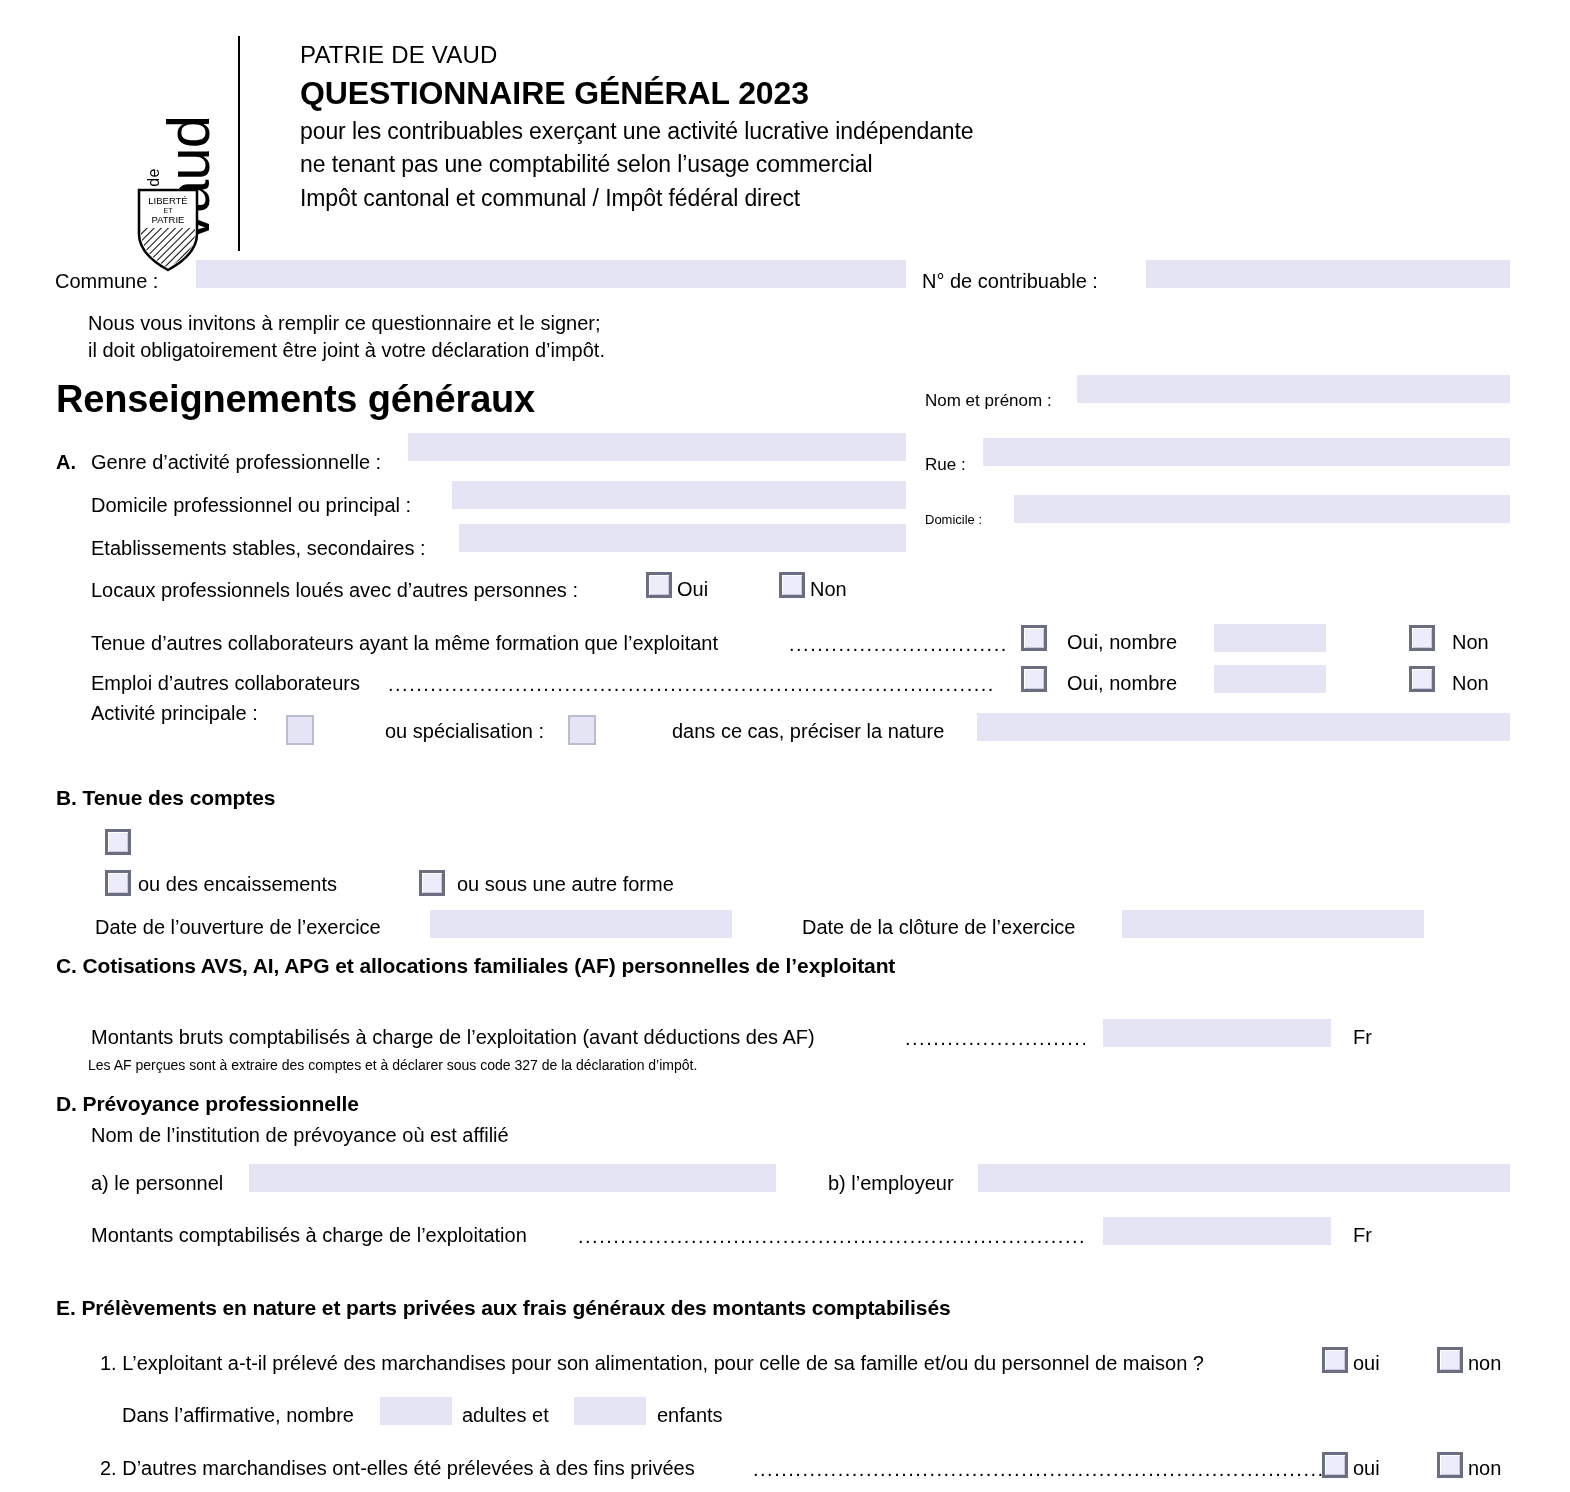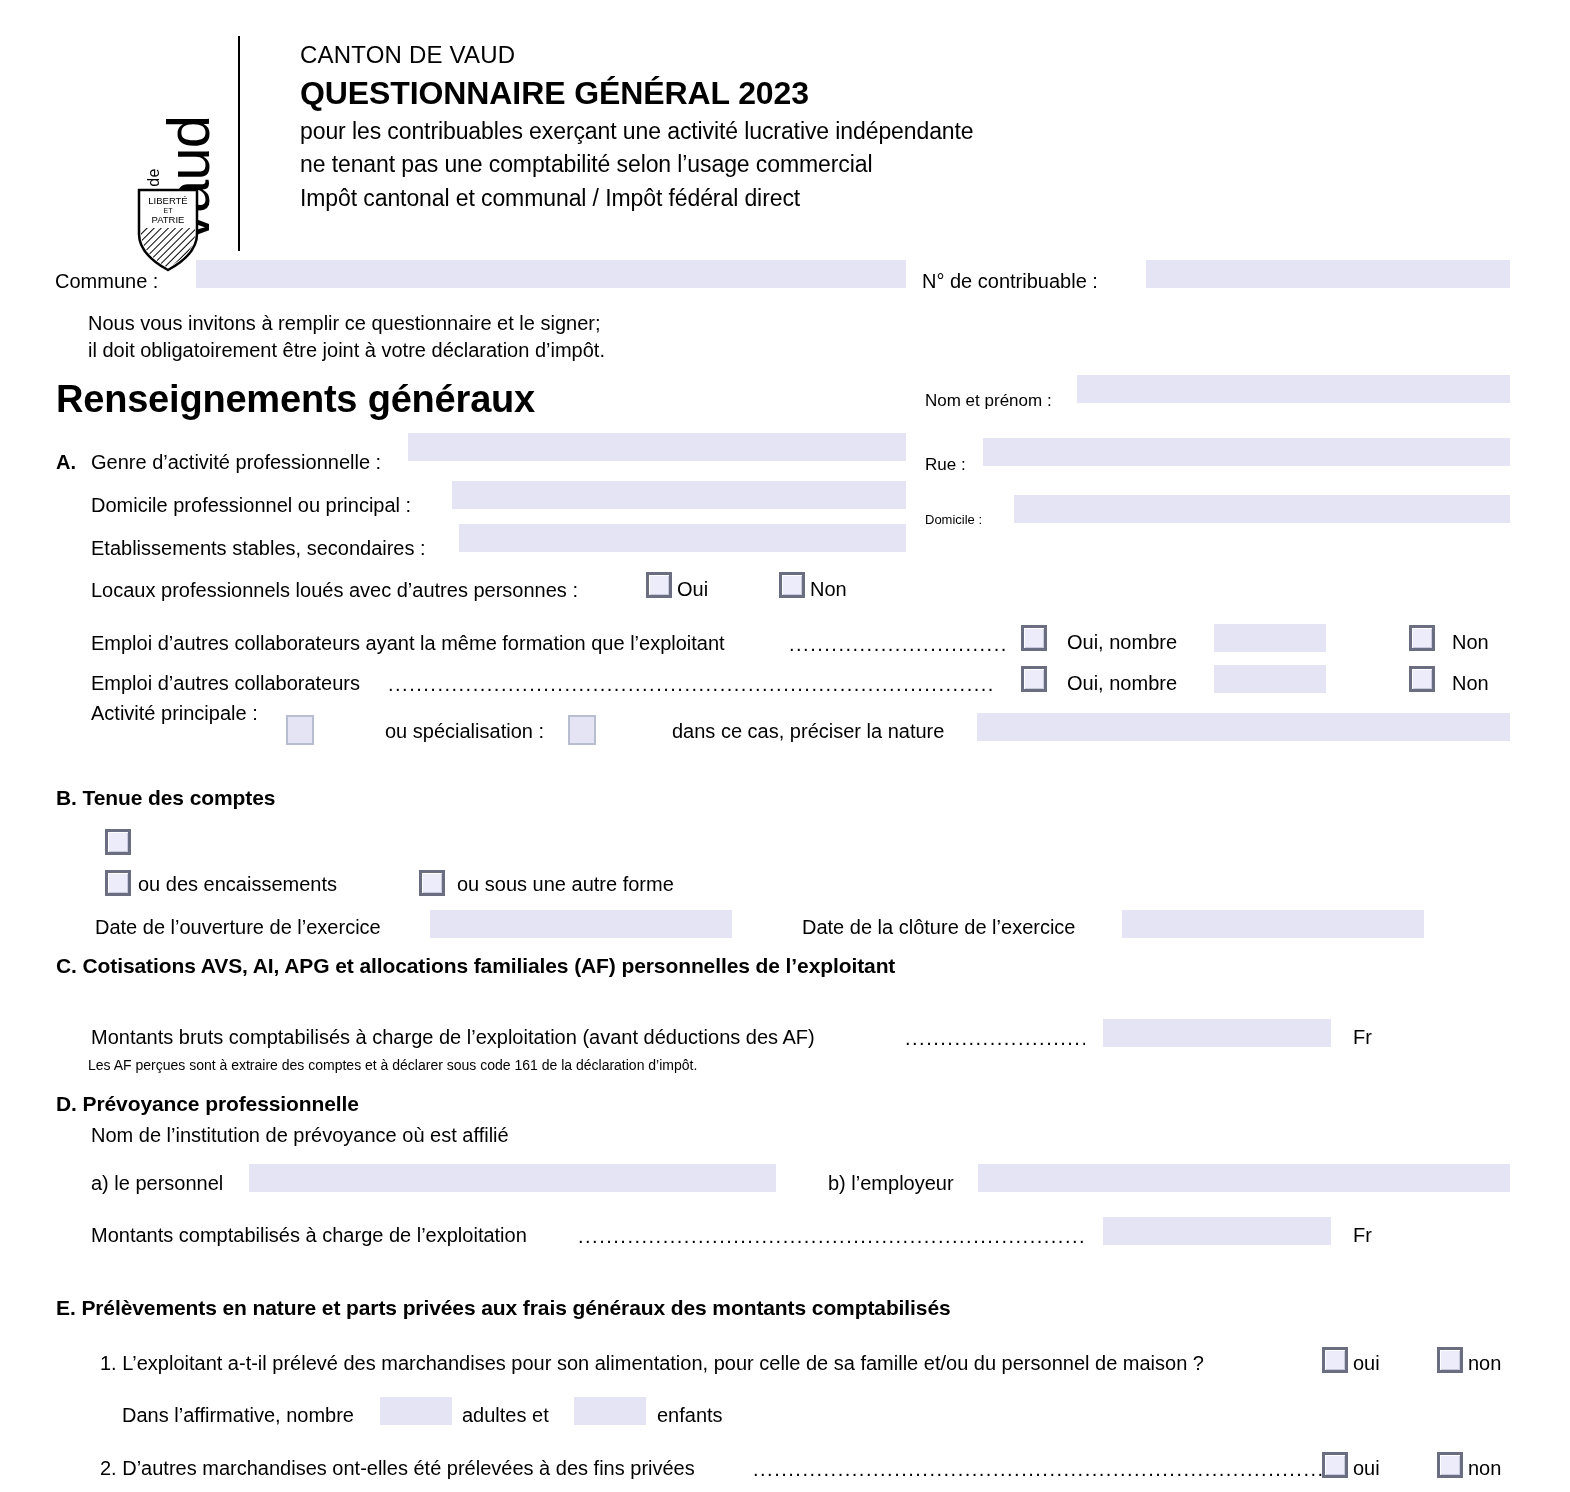--- a/index.html
+++ b/index.html
@@ -92,21 +92,21 @@
         <text x="31" y="16" text-anchor="middle" font-size="9.5" font-family="Liberation Sans, sans-serif" fill="#000">LIBERTÉ</text>
         <text x="31" y="25" text-anchor="middle" font-size="7" font-family="Liberation Sans, sans-serif" fill="#000">ET</text>
         <text x="31" y="35" text-anchor="middle" font-size="9.5" font-family="Liberation Sans, sans-serif" fill="#000">PATRIE</text>
       </svg>
     </div>
   </div>
 
   <div class="hdr-rule"></div>
 
   <div class="hdr-text">
-    <div class="hdr-canton">CANTON DE VAUD</div>
+    <div class="hdr-canton">PATRIE DE VAUD</div>
     <div class="hdr-title">QUESTIONNAIRE GÉNÉRAL 2023</div>
     <div class="hdr-sub">pour les contribuables exerçant une activité lucrative indépendante</div>
     <div class="hdr-sub">ne tenant pas une comptabilité selon l’usage commercial</div>
     <div class="hdr-sub">Impôt cantonal et communal / Impôt fédéral direct</div>
   </div>
 
   <div class="lbl" style="left:55px;top:271px;">Commune :</div>
   <div class="fld" style="left:196px;top:260px;width:710px;"></div>
 
   <div class="lbl" style="left:922px;top:271px;">N° de contribuable :</div>
@@ -135,21 +135,21 @@
 
   <div class="lbl" style="left:91px;top:538px;">Etablissements stables, secondaires :</div>
   <div class="fld" style="left:459px;top:524px;width:447px;"></div>
 
   <div class="lbl" style="left:91px;top:580px;">Locaux professionnels loués avec d’autres personnes :</div>
   <div class="cb" style="left:646px;top:572px;"></div>
   <div class="lbl" style="left:677px;top:579px;">Oui</div>
   <div class="cb" style="left:779px;top:572px;"></div>
   <div class="lbl" style="left:810px;top:579px;">Non</div>
 
-  <div class="lbl" style="left:91px;top:633px;">Emploi d’autres collaborateurs ayant la même formation que l’exploitant</div>
+  <div class="lbl" style="left:91px;top:633px;">Tenue d’autres collaborateurs ayant la même formation que l’exploitant</div>
   <div class="dots" style="left:789px;top:633px;width:220px;">..................................</div>
   <div class="cb" style="left:1021px;top:625px;"></div>
   <div class="lbl" style="left:1067px;top:632px;">Oui, nombre</div>
   <div class="fld" style="left:1214px;top:624px;width:112px;"></div>
   <div class="cb" style="left:1409px;top:625px;"></div>
   <div class="lbl" style="left:1452px;top:632px;">Non</div>
 
   <div class="lbl" style="left:91px;top:673px;">Emploi d’autres collaborateurs</div>
   <div class="dots" style="left:388px;top:673px;width:622px;">......................................................................................</div>
   <div class="cb" style="left:1021px;top:666px;"></div>
@@ -181,21 +181,21 @@
   <div class="lbl" style="left:802px;top:917px;">Date de la clôture de l’exercice</div>
   <div class="fld" style="left:1122px;top:910px;width:302px;"></div>
 
   <div class="sec-title" style="left:56px;top:954px;">C. Cotisations AVS, AI, APG et allocations familiales (AF) personnelles de l’exploitant</div>
 
   <div class="lbl" style="left:91px;top:1027px;">Montants bruts comptabilisés à charge de l’exploitation (avant déductions des AF)</div>
   <div class="dots" style="left:905px;top:1027px;width:180px;">............................</div>
   <div class="fld" style="left:1103px;top:1019px;width:228px;"></div>
   <div class="lbl" style="left:1353px;top:1027px;">Fr</div>
 
-  <div class="note" style="left:88px;top:1057px;">Les AF perçues sont à extraire des comptes et à déclarer sous code 161 de la déclaration d’impôt.</div>
+  <div class="note" style="left:88px;top:1057px;">Les AF perçues sont à extraire des comptes et à déclarer sous code 327 de la déclaration d’impôt.</div>
 
   <div class="sec-title" style="left:56px;top:1092px;">D. Prévoyance professionnelle</div>
   <div class="lbl" style="left:91px;top:1125px;">Nom de l’institution de prévoyance où est affilié</div>
 
   <div class="lbl" style="left:91px;top:1173px;">a) le personnel</div>
   <div class="fld" style="left:249px;top:1164px;width:527px;"></div>
 
   <div class="lbl" style="left:828px;top:1173px;">b) l’employeur</div>
   <div class="fld" style="left:978px;top:1164px;width:532px;"></div>
 

